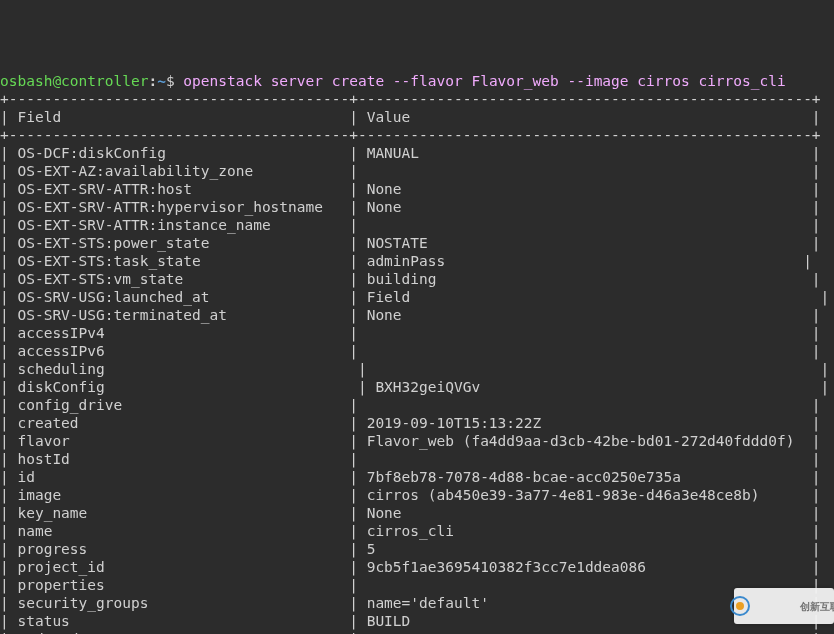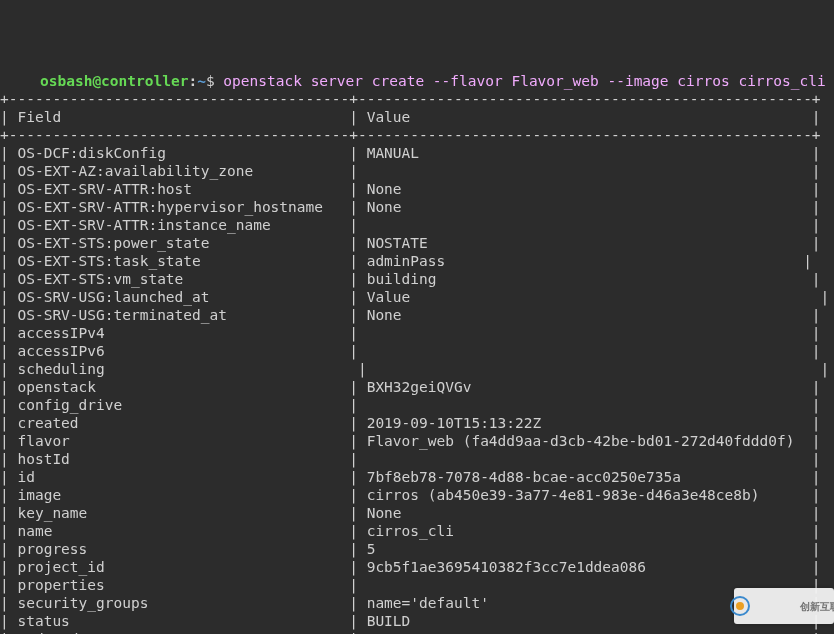--- a/index.html
+++ b/index.html
@@ -8,21 +8,21 @@
     background: #2c2c2c;
     font-family: "DejaVu Sans Mono", "Liberation Mono", Consolas, monospace;
     font-size: 14.5px;
     line-height: 18px;
     color: #d0d0d0;
     white-space: pre;
     overflow: hidden;
     width: 834px;
     height: 634px;
   }
-  .prompt-user { color: #66d955; font-weight: bold; padding-left: 40px; }
+  .prompt-user { color: #66d955; font-weight: normal; }
   .prompt-sep  { color: #d0d0d0; font-weight: bold; }
   .prompt-path { color: #5c9dd6; font-weight: bold; }
   .prompt-dollar { color: #d0d0d0; }
   .cmd { color: #f0abfc; }
   .border, .value, .field { color: #d0d0d0; }
   .watermark {
     position: absolute;
     right: 0;
     bottom: 10px;
     width: 100px;
@@ -52,26 +52,26 @@
 <span class="border">| Field                                 | Value                                              |</span>
 <span class="border">+---------------------------------------+----------------------------------------------------+</span>
 <span class="border">| OS-DCF:diskConfig                     | MANUAL                                             |</span>
 <span class="border">| OS-EXT-AZ:availability_zone           |                                                    |</span>
 <span class="border">| OS-EXT-SRV-ATTR:host                  | None                                               |</span>
 <span class="border">| OS-EXT-SRV-ATTR:hypervisor_hostname   | None                                               |</span>
 <span class="border">| OS-EXT-SRV-ATTR:instance_name         |                                                    |</span>
 <span class="border">| OS-EXT-STS:power_state                | NOSTATE                                            |</span>
 <span class="border">| OS-EXT-STS:task_state                 | adminPass                                         |</span>
 <span class="border">| OS-EXT-STS:vm_state                   | building                                           |</span>
-<span class="border">| OS-SRV-USG:launched_at                | Value                                               |</span>
+<span class="border">| OS-SRV-USG:launched_at                | Field                                               |</span>
 <span class="border">| OS-SRV-USG:terminated_at              | None                                               |</span>
 <span class="border">| accessIPv4                            |                                                    |</span>
 <span class="border">| accessIPv6                            |                                                    |</span>
 <span class="border">| scheduling                             |                                                    |</span>
-<span class="border">| openstack                             | BXH32geiQVGv                                       |</span>
+<span class="border">| diskConfig                             | BXH32geiQVGv                                       |</span>
 <span class="border">| config_drive                          |                                                    |</span>
 <span class="border">| created                               | 2019-09-10T15:13:22Z                               |</span>
 <span class="border">| flavor                                | Flavor_web (fa4dd9aa-d3cb-42be-bd01-272d40fddd0f)  |</span>
 <span class="border">| hostId                                |                                                    |</span>
 <span class="border">| id                                    | 7bf8eb78-7078-4d88-bcae-acc0250e735a               |</span>
 <span class="border">| image                                 | cirros (ab450e39-3a77-4e81-983e-d46a3e48ce8b)      |</span>
 <span class="border">| key_name                              | None                                               |</span>
 <span class="border">| name                                  | cirros_cli                                         |</span>
 <span class="border">| progress                              | 5                                                  |</span>
 <span class="border">| project_id                            | 9cb5f1ae3695410382f3cc7e1ddea086                   |</span>

